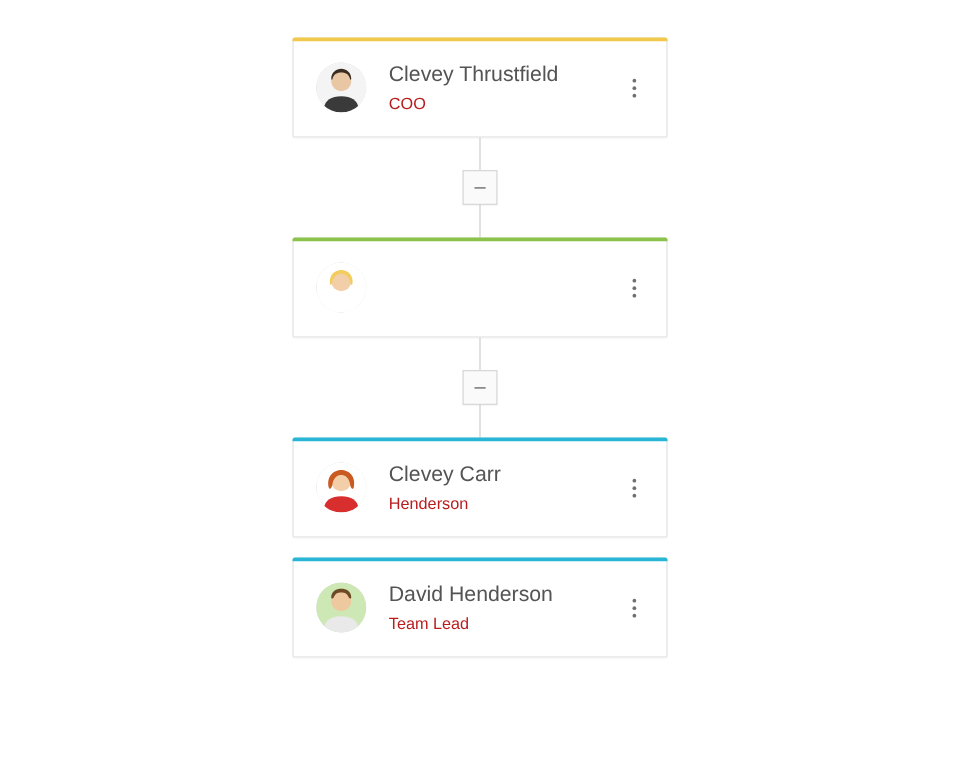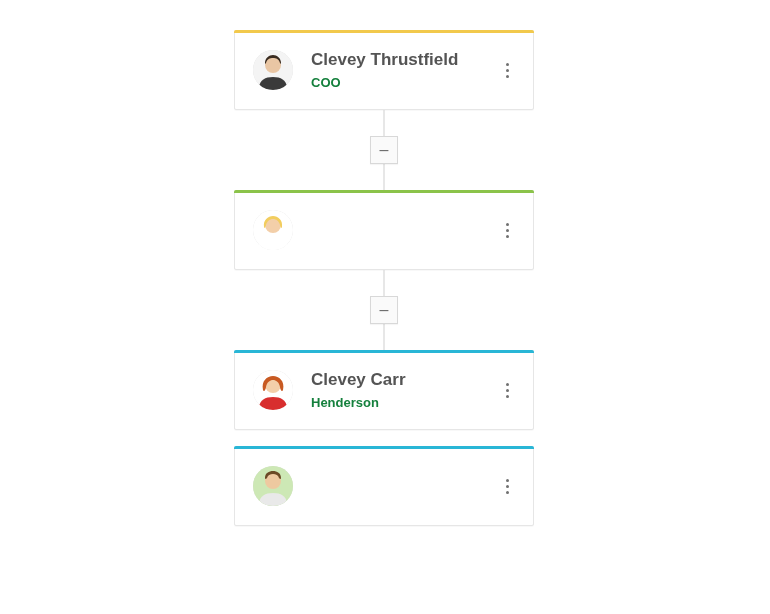--- a/index.html
+++ b/index.html
@@ -4,27 +4,26 @@
 <style>
   *{box-sizing:border-box;}
   html,body{margin:0;padding:0;width:770px;height:614px;background:#fff;font-family:Arial,Helvetica,sans-serif;}
   .chart{position:absolute;left:234px;top:30px;width:302px;}
   .node{
     position:relative;width:300px;height:80px;
     border:1px solid #e6e6e6;border-radius:2px;background:#fff;
     box-shadow:0 1px 1px rgba(0,0,0,0.03);
     display:flex;align-items:center;padding-left:18px;
     margin-bottom:0;
-    font-weight:bold;
   }
   .node .bar{position:absolute;left:-1px;right:-1px;top:-1px;height:3px;border-radius:2px 2px 0 0;}
   .avatar{width:40px;height:40px;border-radius:50%;background:#ddd;flex:0 0 40px;overflow:hidden;display:block;}
   .txt{margin-left:18px;display:flex;flex-direction:column;justify-content:center;}
   .name{font-size:17px;color:#545454;line-height:1.2;}
-  .role{font-size:13px;color:#15803d;margin-top:4px;}
+  .role{font-size:13px;color:#b91c1c;margin-top:4px;}
   .more{position:absolute;right:14px;top:50%;transform:translateY(-50%);
         width:24px;height:24px;display:flex;align-items:center;justify-content:center;cursor:pointer;}
   .more span,.more span::before,.more span::after{
     content:"";display:block;width:3px;height:3px;background:#707070;border-radius:50%;}
   .more span{position:relative;}
   .more span::before{position:absolute;top:-6px;}
   .more span::after{position:absolute;top:6px;}
 
   .connector{position:relative;width:300px;height:80px;}
   .vline{position:absolute;left:50%;top:0;bottom:0;width:1px;background:#cfcfcf;transform:translateX(-0.5px);}
@@ -110,18 +109,22 @@
   <div class="node">
     <div class="bar" style="background:#29b6d6;"></div>
     <span class="avatar">
         <svg viewBox="0 0 40 40">
           <rect width="40" height="40" fill="#cde8b5"></rect>
           <path d="M20 40c-8 0-14-3-14-3 1-7 6-10 14-10s13 3 14 10c0 0-6 3-14 3z" fill="#e9e9e9"></path>
           <circle cx="20" cy="15" r="8" fill="#eec9a0"></circle>
           <path d="M12 12c0-5 4-7 8-7s8 2 8 7c0 2-2 0-2 0-1-3-3-4-6-4s-5 1-6 4c0 0-2 2-2 0z" fill="#6b4a25"></path>
         </svg>
       </span>
+    <div class="txt">
+      <div class="name">David Henderson</div>
+      <div class="role">Team Lead</div>
+    </div>
     <div class="more">
         <span></span>
       </div>
   </div>
 
 </div>
 
 </body></html>

